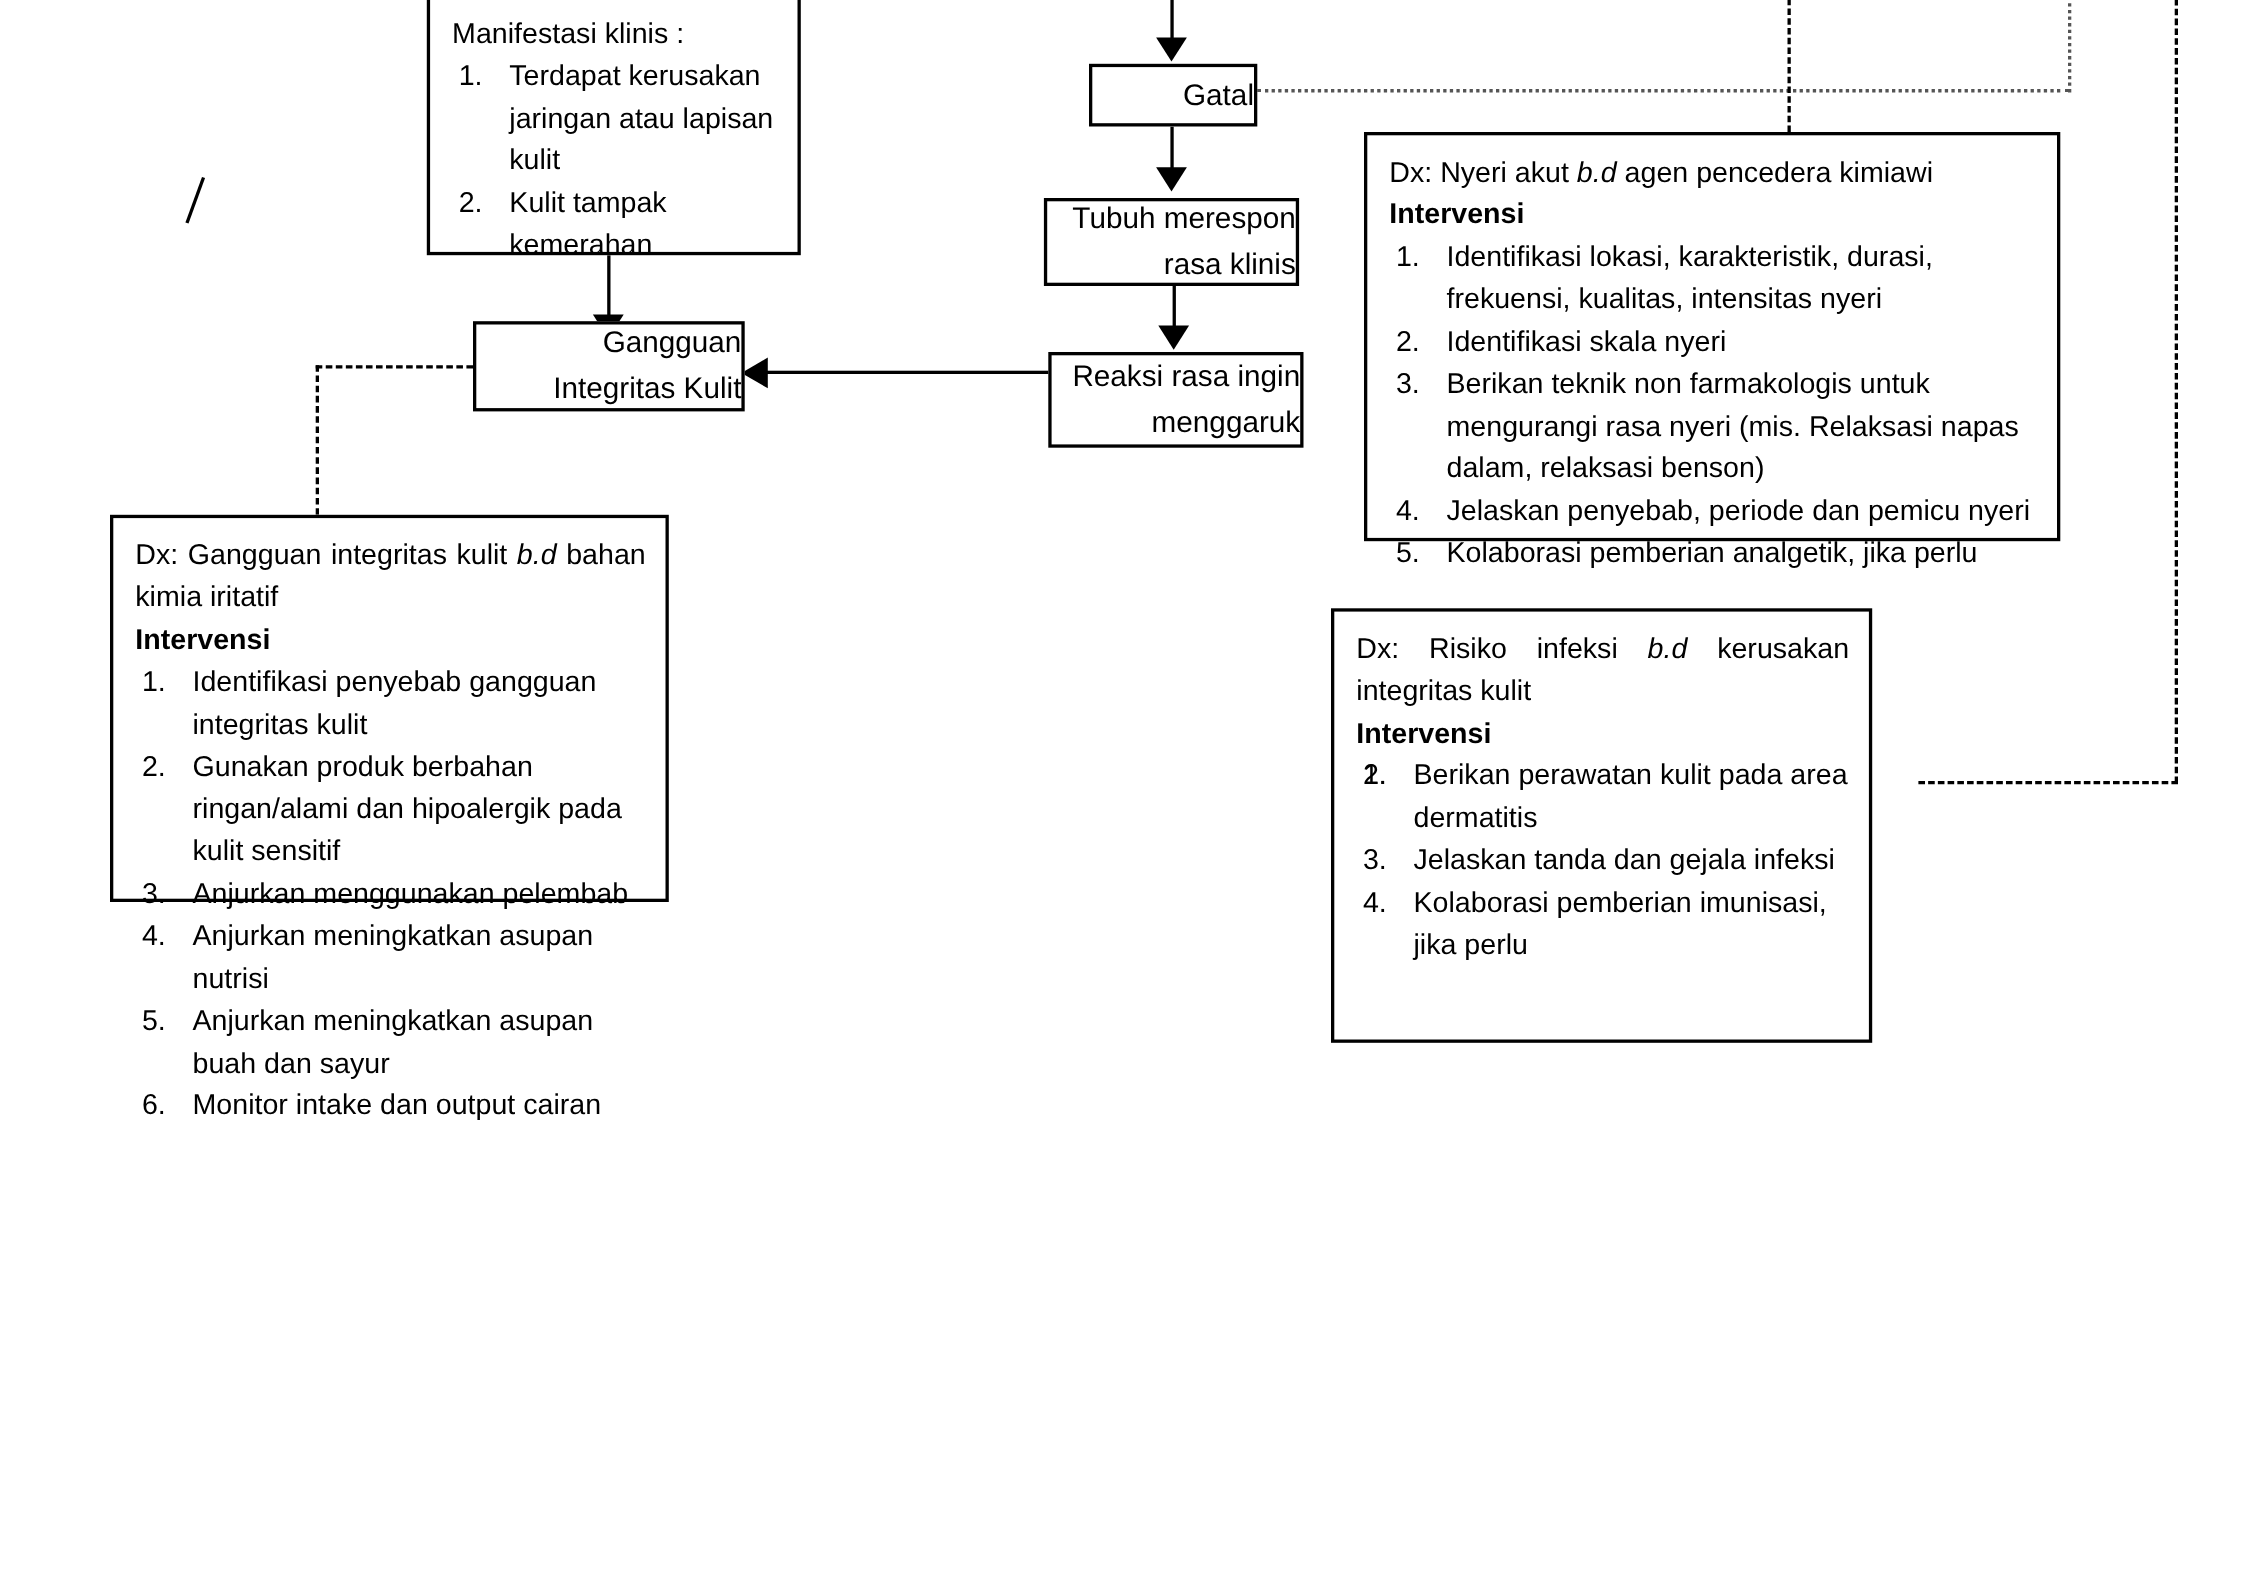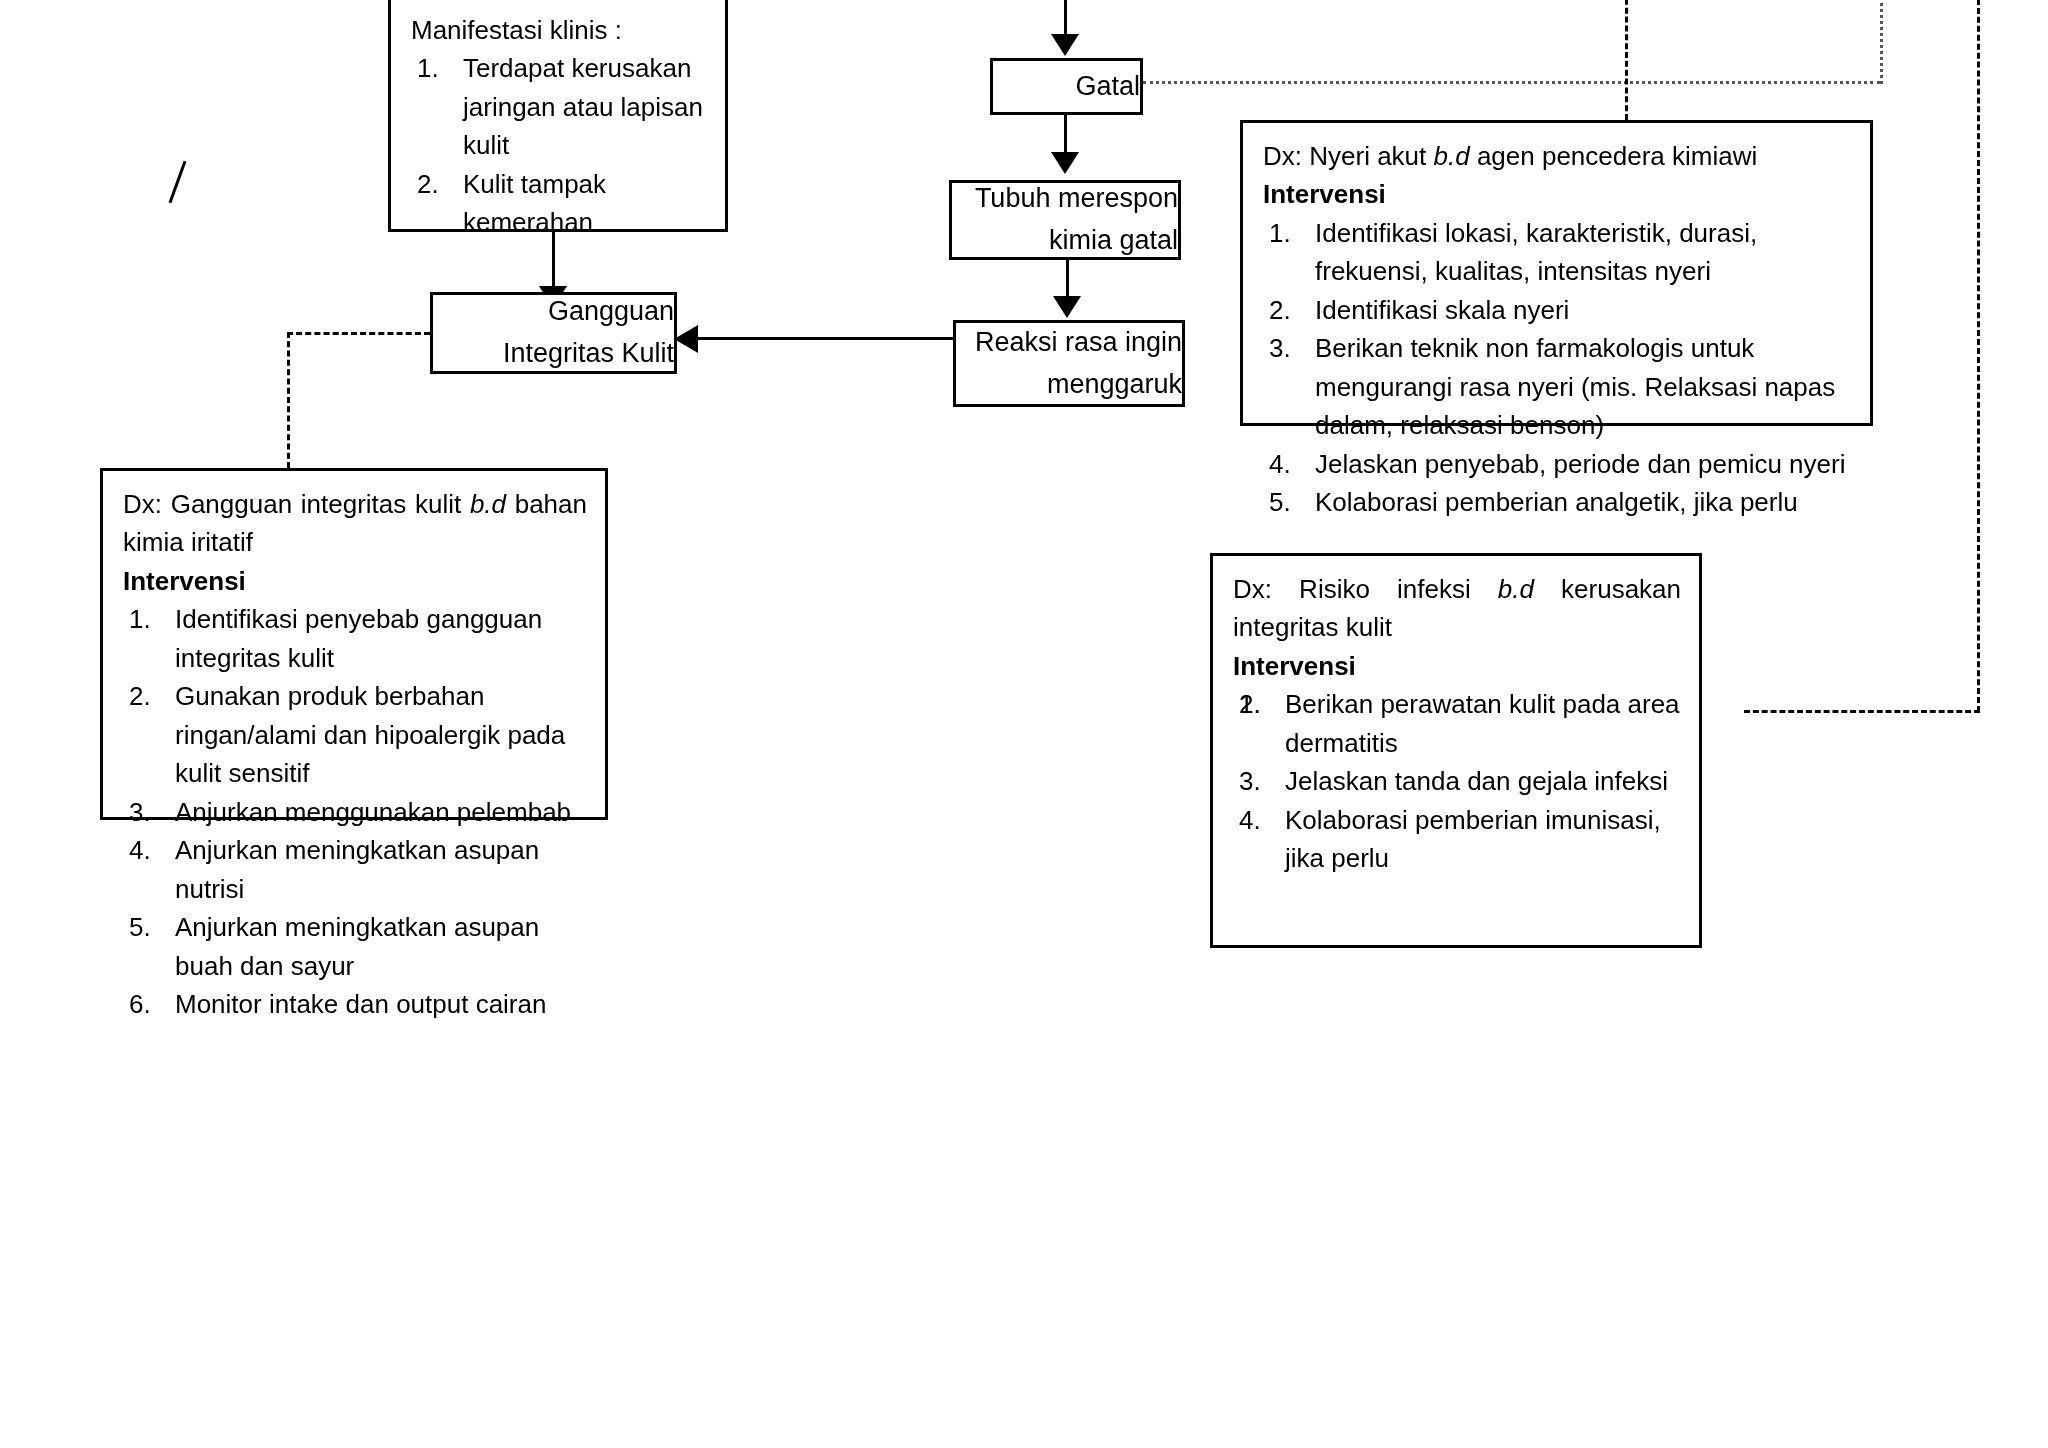--- a/index.html
+++ b/index.html
@@ -179,21 +179,21 @@
 
   <div class="node" style="left:990px; top:58px; width:153px; height:57px;">
     <div class="node-inner">
       <span>Gatal</span>
     </div>
   </div>
 
   <div class="node" style="left:949px; top:180px; width:232px; height:80px;">
     <div class="node-inner">
       <span>Tubuh merespon</span>
-      <span>kimia gatal</span>
+      <span>rasa klinis</span>
     </div>
   </div>
 
   <div class="node" style="left:953px; top:320px; width:232px; height:87px;">
     <div class="node-inner">
       <span>Reaksi rasa ingin</span>
       <span>menggaruk</span>
     </div>
   </div>
 
@@ -221,21 +221,21 @@
         <span class="num">5.</span>
         <span>Anjurkan meningkatkan asupan buah dan sayur</span>
       </li>
       <li>
         <span class="num">6.</span>
         <span>Monitor intake dan output cairan</span>
       </li>
     </ol>
   </div>
 
-  <div class="panel" style="left:1240px; top:120px; width:633px; height:306px;">
+  <div class="panel" style="left:1240px; top:120px; width:633px; height:372px;">
     <span class="hdr"><b>Dx</b><span>: </span><span>Nyeri akut </span><i>b.d</i><span> agen pencedera kimiawi</span></span>
     <span class="sub">Intervensi</span>
     <ol class="items">
       <li>
         <span class="num">1.</span>
         <span>Identifikasi lokasi, karakteristik, durasi, frekuensi, kualitas, intensitas nyeri</span>
       </li>
       <li>
         <span class="num">2.</span>
         <span>Identifikasi skala nyeri</span>

